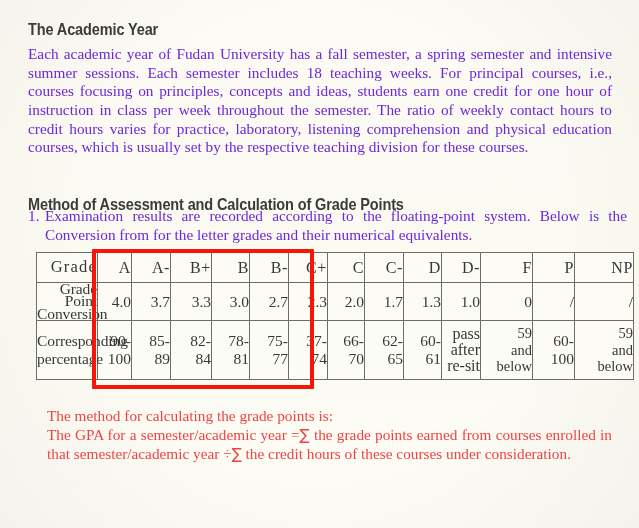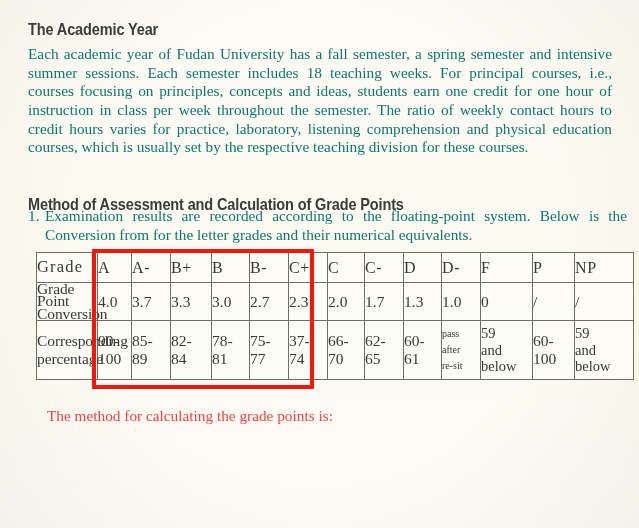--- a/index.html
+++ b/index.html
@@ -69,21 +69,21 @@
   }
   #heading-academic-year { left: 28px; top: 6px; }
   #heading-method        { left: 28px; top: 181px; }
 
   
   .body-para {
     position: absolute;
     font-family: "Liberation Serif", "DejaVu Serif", serif;
     font-size: 15.3px;
     line-height: 18.6px;
-    color: #0f766e;
+    color: #6d28d9;
     text-align: justify;
     text-justify: inter-word;
   }
   #para-academic-year {
     left: 28px; top: 30px; width: 584px;
   }
   #para-exam-results {
     left: 28px; top: 207px; width: 582px;
     text-indent: 0;
     padding-left: 17px;
@@ -103,21 +103,21 @@
     height: 138px;
   }
   table.grade-table {
     border-collapse: collapse;
     width: 567px;
     table-layout: fixed;
     background: rgba(253,252,246,0.80);
   }
   table.grade-table td {
     border: 1px solid #6e6e68;
-    text-align: left;
+    text-align: right;
     vertical-align: middle;
     font-family: "Liberation Serif", "DejaVu Serif", serif;
     color: #38383a;
     padding: 0;
   }
   tr.row-head td { height: 29px; font-size: 16px; letter-spacing: 0.6px; }
   tr.row-gpc  td { height: 27px; font-size: 15.5px; }
   tr.row-pct  td { height: 58px; font-size: 15.5px; line-height: 18px; }
 
   td.rowlabel {
@@ -255,21 +255,21 @@
           <div>70</div>
         </td>
         <td>
           <div>62-</div>
           <div>65</div>
         </td>
         <td>
           <div>60-</div>
           <div>61</div>
         </td>
-        <td style="font-size:10px;line-height:16px">
+        <td style="font-size:16px;line-height:16px">
           <div>pass</div>
           <div>after</div>
           <div>re-sit</div>
         </td>
         <td style="font-size:14.5px;line-height:16.5px">
           <div>59</div>
           <div>and</div>
           <div>below</div>
         </td>
         <td>
@@ -283,15 +283,16 @@
         </td>
       </tr>
     </tbody>
       </table>
   </div>
 
   <div id="red-highlight"></div>
 
   <div id="closing-block">
     <div>The method for calculating the grade points is:</div>
+    <div class="just"><span>The GPA for a semester/academic year =</span><span class="sigma">∑</span><span> the grade points earned from courses enrolled in that semester/academic year ÷</span><span class="sigma">∑</span><span> the credit hours of these courses under consideration.</span></div>
   </div>
 
 </div>
 
 </body></html>

